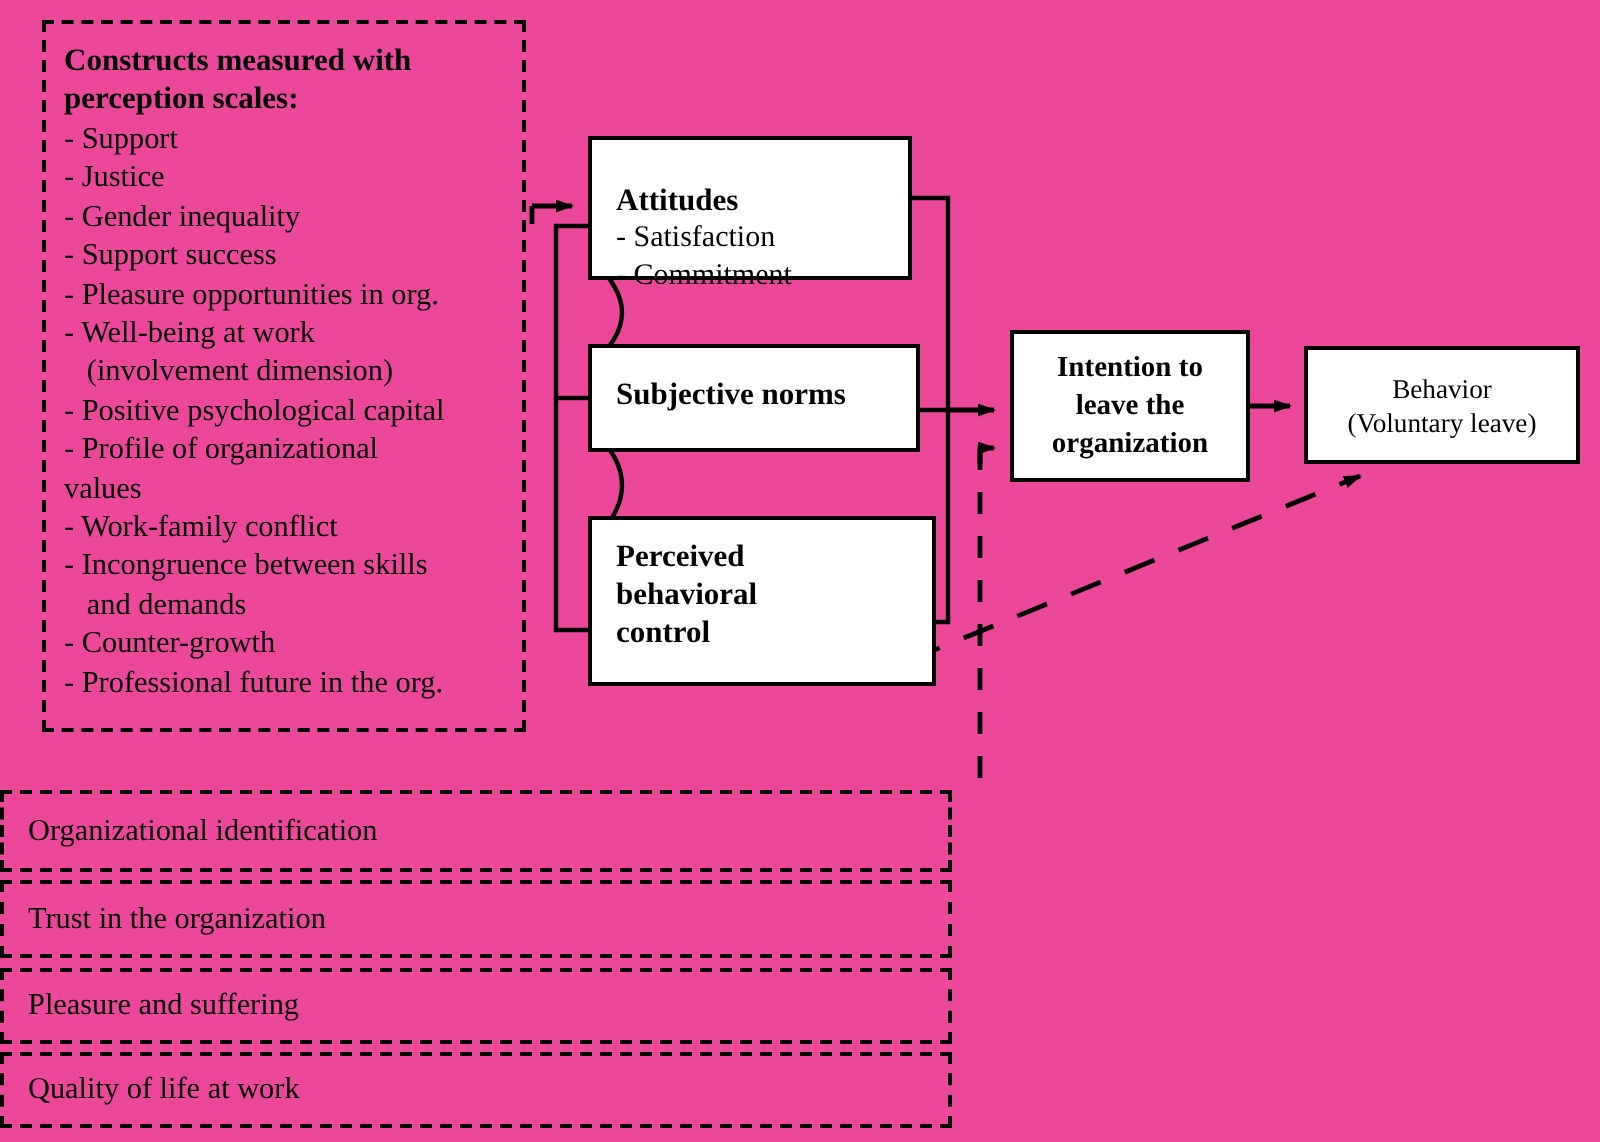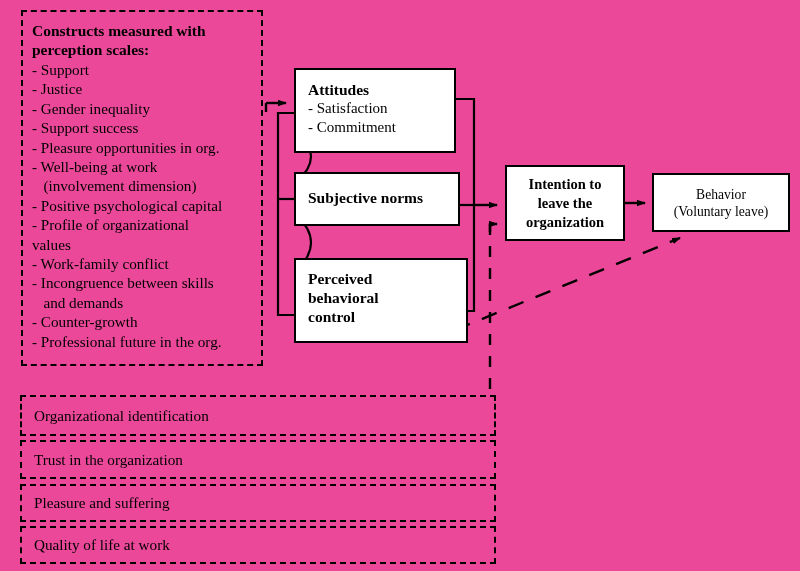--- a/index.html
+++ b/index.html
@@ -36,21 +36,21 @@
     font-size:15.2px;
     line-height:19.4px;
   }
   .construct-list li{
     white-space:pre-wrap;
   }
 
   
   .strip{
     position:absolute;
-    left:20px;width:476px;
+    left:0;width:476px;
     border:2px dashed #000;
     box-sizing:border-box;
     display:flex;align-items:center;
     padding-left:12px;
     font-size:15.2px;
   }
 
   
   .solid-box{
     position:absolute;
@@ -61,21 +61,21 @@
   .box-bold-title{
     font-weight:bold;
     font-size:15.5px;
     line-height:19px;
   }
   .box-sub{
     font-size:15px;
     line-height:19px;
   }
 
-  #attitudes-box{left:294px;top:68px;width:162px;height:85px;padding:10px 0 0 12px;}
+  #attitudes-box{left:294px;top:68px;width:162px;height:72px;padding:21px 0 0 12px;}
   #subjective-box{left:294px;top:172px;width:166px;height:54px;padding:14px 0 0 12px;}
   #perceived-box{left:294px;top:258px;width:174px;height:85px;padding:9px 0 0 12px;}
 
   #intention-box{
     left:505px;top:165px;width:120px;height:76px;
     display:flex;align-items:center;justify-content:center;text-align:center;
   }
   #intention-box .box-bold-title{font-size:14.5px;line-height:19px;}
 
   #behavior-box{

